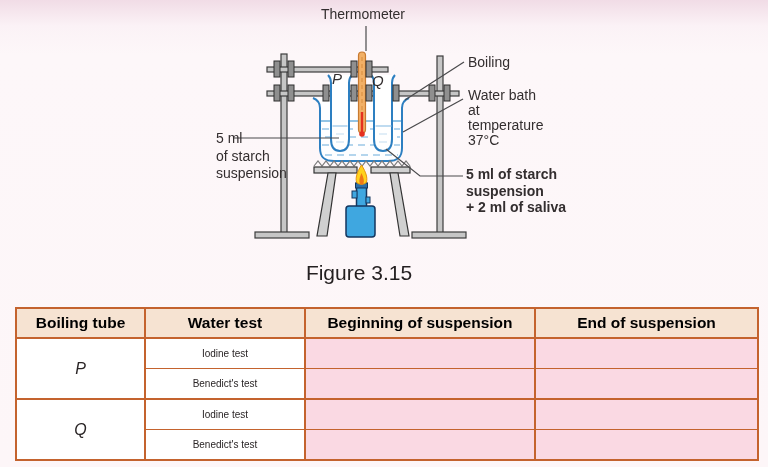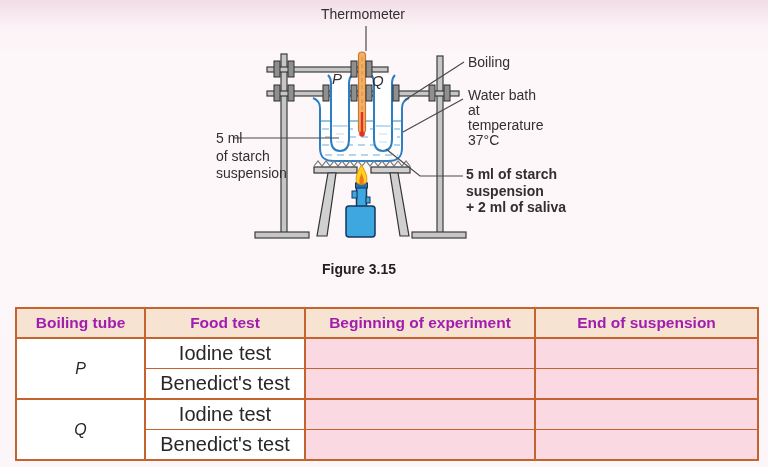--- a/index.html
+++ b/index.html
@@ -7,32 +7,32 @@
     width:768px;height:467px;overflow:hidden;position:relative;
     background:linear-gradient(180deg,#f1dce6 0px,#fbf2f6 26px,#fdf7f9 55px,#fdf6f8 100%);
     font-family:"Liberation Sans",sans-serif;color:#332e2f;
   }
   .diagram{position:absolute;left:0;top:0;width:672px;height:300px;}
   .diagram svg{position:absolute;left:0;top:0;}
   .lbl{position:absolute;font-size:14px;line-height:16.5px;white-space:pre-line;color:#332e2f;}
   .lbl.center{text-align:center;}
   .lbl.ital{font-style:italic;font-size:15px;}
   .caption{position:absolute;left:284px;top:261px;width:150px;text-align:center;
-           font-weight:bold;font-size:14px;color:#231f20;}
+           font-weight:normal;font-size:21px;color:#231f20;}
   .table-wrap{position:absolute;left:15px;top:307px;width:742px;}
   table.results{
     border-collapse:collapse;table-layout:fixed;width:742px;
     border:2px solid #c4632e;background:#ffffff;
   }
   table.results th{
     background:#f6e3d2;border:1px solid #c4632e;border-bottom:2px solid #c4632e;
-    font-size:15.5px;font-weight:bold;color:#a21caf;height:26px;padding:1px 2px;text-align:center;
+    font-size:15.5px;font-weight:bold;color:#000000;height:26px;padding:1px 2px;text-align:center;
   }
   table.results td{
-    border:1px solid #c4632e;height:29px;font-size:20px;color:#2a2526;
+    border:1px solid #c4632e;height:29px;font-size:10px;color:#2a2526;
     text-align:center;vertical-align:middle;padding:0 2px;background:#ffffff;
   }
   table.results th.c2,table.results th.c3,table.results th.c4,
   table.results td.c2,table.results td.c3,table.results td.c4{border-left:2px solid #c4632e;}
   table.results tr.group-start td{border-top:2px solid #c4632e;}
   table.results td.answer{background:#fad9e3;}
   table.results td.tube{font-style:italic;font-size:16px;}
 </style>
 </head>
 <body>
@@ -155,22 +155,22 @@
   <table class="results">
     <colgroup>
       <col style="width:129px">
         <col style="width:160px">
         <col style="width:230px">
         <col style="width:223px">
     </colgroup>
     <thead>
       <tr>
         <th class="c1">Boiling tube</th>
-        <th class="c2">Food test</th>
-        <th class="c3">Beginning of experiment</th>
+        <th class="c2">Water test</th>
+        <th class="c3">Beginning of suspension</th>
         <th class="c4">End of suspension</th>
       </tr>
     </thead>
     <tbody>
       <tr>
         <td class="c1 tube" rowspan="2">P</td>
         <td class="c2">Iodine test</td>
         <td class="c3 answer"></td>
         <td class="c4 answer"></td>
       </tr>

